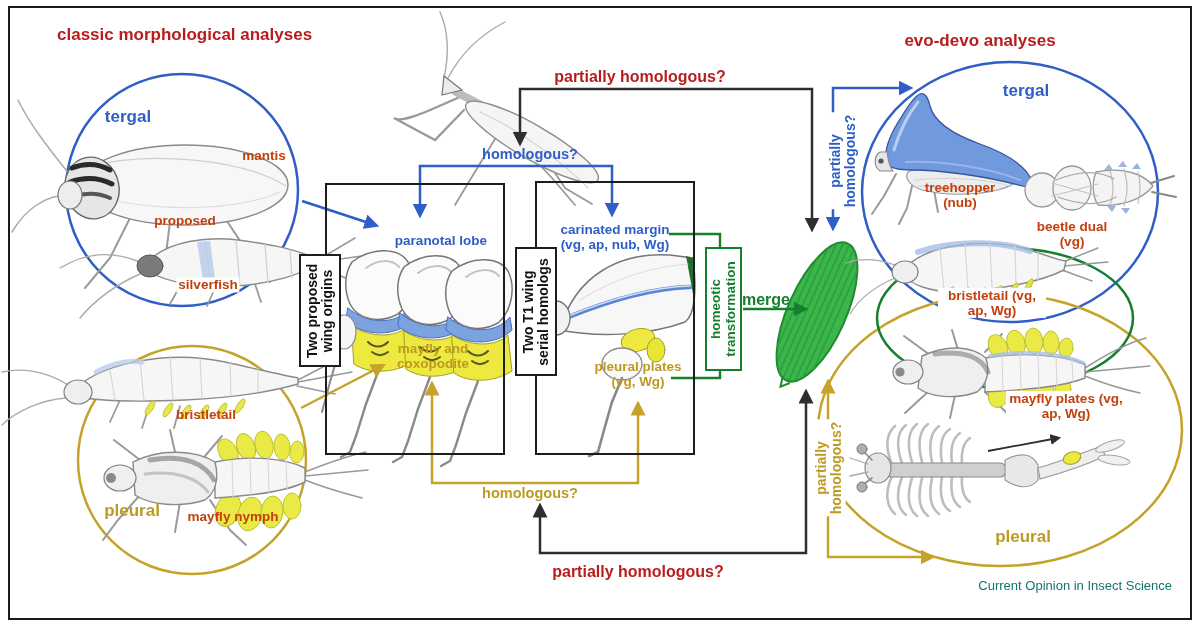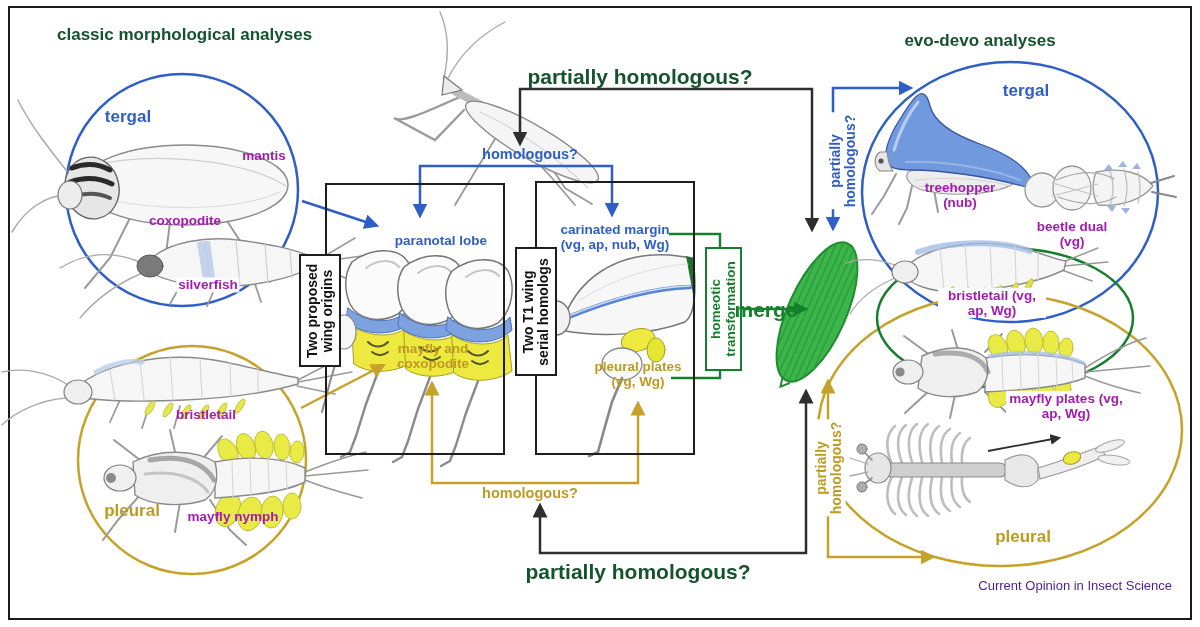--- a/index.html
+++ b/index.html
@@ -1,37 +1,37 @@
 <!DOCTYPE html>
 <html><head>
 <meta charset="utf-8">
 <style>
   html,body{margin:0;padding:0;background:#fff;}
   #fig{position:relative;width:1200px;height:627px;background:#fff;overflow:hidden;
        font-family:"Liberation Sans",sans-serif;}
   #frame{position:absolute;left:8px;top:6px;width:1180px;height:610px;border:2px solid #1a1a1a;}
   svg.art{position:absolute;left:0;top:0;}
   .lbl{position:absolute;transform:translate(-50%,-50%);font-weight:bold;text-align:center;
-       line-height:1.12;white-space:nowrap;color:#14532d;}
+       line-height:1.12;white-space:nowrap;color:#b91c1c;}
   .lbl.wrap{white-space:normal;}
   .lft{transform:translate(0,-50%);text-align:left;}
   .rgt{transform:translate(0,-50%);text-align:right;}
   .c-blue{color:#2e5ec6}.c-yellow{color:#bd9b22}.c-green{color:#157f2d}
-  .c-gray{color:#a21caf}
-  .f17{font-size:17px}.f15{font-size:21px}.f14{font-size:14.5px}.f13{font-size:13.5px}
+  .c-gray{color:#c2410c}
+  .f17{font-size:17px}.f15{font-size:16px}.f14{font-size:14.5px}.f13{font-size:13.5px}
   .bgw{background:#fff;padding:0 2px;}
   .bigbox{position:absolute;border:2px solid #1d1d1d;box-sizing:border-box;background:transparent;}
   .vbox{position:absolute;background:#fff;border:2px solid #1d1d1d;box-sizing:border-box;}
   .vbox.green{border-color:#157f2d;}
   .vbox .inner{position:absolute;left:50%;top:50%;transform:translate(-50%,-50%) rotate(-90deg);
        text-align:center;font-weight:bold;font-size:14px;line-height:1.1;white-space:nowrap;color:#111;}
   .vbox.green .inner{color:#157f2d;font-size:13.5px;}
   .vtext{position:absolute;transform:translate(-50%,-50%) rotate(-90deg);font-weight:bold;
        font-size:14px;line-height:1.1;text-align:center;white-space:nowrap;background:#fff;padding:1px 2px;}
-  .attr{position:absolute;font-size:13px;color:#4c1d95;font-weight:normal;}
+  .attr{position:absolute;font-size:13px;color:#0f766e;font-weight:normal;}
 </style>
 </head>
 <body>
 
 <div id="fig">
   <div id="frame"></div>
 
   <svg class="art" width="1200" height="627" viewBox="0 0 1200 627">
     <defs>
       <marker id="aB" viewBox="0 0 10 10" refX="7" refY="5" markerWidth="6" markerHeight="6" orient="auto-start-reverse">
@@ -331,39 +331,39 @@
   <div class="lbl f17" style="left:980px;top:41px;">evo-devo analyses</div>
   <div class="attr rgt" style="right:28px;top:585px;">Current Opinion in Insect Science</div>
 
   <div class="lbl f17 c-blue" style="left:128px;top:117px;">tergal</div>
   <div class="lbl f17 c-yellow" style="left:132px;top:511px;">pleural</div>
   <div class="lbl f17 c-blue" style="left:1026px;top:91px;">tergal</div>
   <div class="lbl f17 c-green" style="left:1018px;top:307px;">dual</div>
   <div class="lbl f17 c-yellow" style="left:1023px;top:537px;">pleural</div>
 
   <div class="lbl f13 c-gray" style="left:264px;top:156px;">mantis</div>
-  <div class="lbl f13 c-gray" style="left:185px;top:221px;">coxopodite</div>
+  <div class="lbl f13 c-gray" style="left:185px;top:221px;">proposed</div>
   <div class="lbl f13 c-gray bgw" style="left:208px;top:285px;">silverfish</div>
   <div class="lbl f13 c-gray" style="left:206px;top:415px;">bristletail</div>
   <div class="lbl f13 c-gray" style="left:233px;top:517px;">mayfly nymph</div>
   <div class="lbl f13 c-gray wrap" style="left:960px;top:195px;width:90px;">treehopper (nub)</div>
   <div class="lbl f13 c-gray wrap" style="left:1072px;top:234px;width:90px;">beetle dual (vg)</div>
   <div class="lbl f13 c-gray wrap bgw" style="left:992px;top:303px;width:104px;">bristletail (vg, ap, Wg)</div>
   <div class="lbl f13 c-gray wrap bgw" style="left:1066px;top:406px;width:116px;">mayfly plates (vg, ap, Wg)</div>
 
   <div class="lbl f13 c-blue wrap" style="left:441px;top:241px;width:96px;">paranotal lobe</div>
   <div class="lbl f13 c-yellow wrap" style="left:433px;top:356px;width:92px;">mayfly and coxopodite</div>
   <div class="lbl f13 c-blue wrap" style="left:615px;top:237px;width:130px;">carinated margin (vg, ap, nub, Wg)</div>
   <div class="lbl f13 c-yellow wrap" style="left:638px;top:374px;width:112px;">pleural plates (vg, Wg)</div>
 
   <div class="lbl f15" style="left:640px;top:77px;">partially homologous?</div>
   <div class="lbl f14 c-blue" style="left:530px;top:154px;">homologous?</div>
   <div class="lbl f14 c-yellow bgw" style="left:530px;top:493px;">homologous?</div>
   <div class="lbl f15" style="left:638px;top:572px;">partially homologous?</div>
-  <div class="lbl f15 c-green" style="left:766px;top:310px;text-align:center;">merge</div>
+  <div class="lbl f15 c-green" style="left:766px;top:300px;text-align:center;">merge</div>
   <div class="vtext c-blue" style="left:843px;top:161px;">
     <div>partially</div>
     <div>homologous?</div>
   </div>
   <div class="vtext c-yellow" style="left:829px;top:468px;">
     <div>partially</div>
     <div>homologous?</div>
   </div>
 </div>
 

